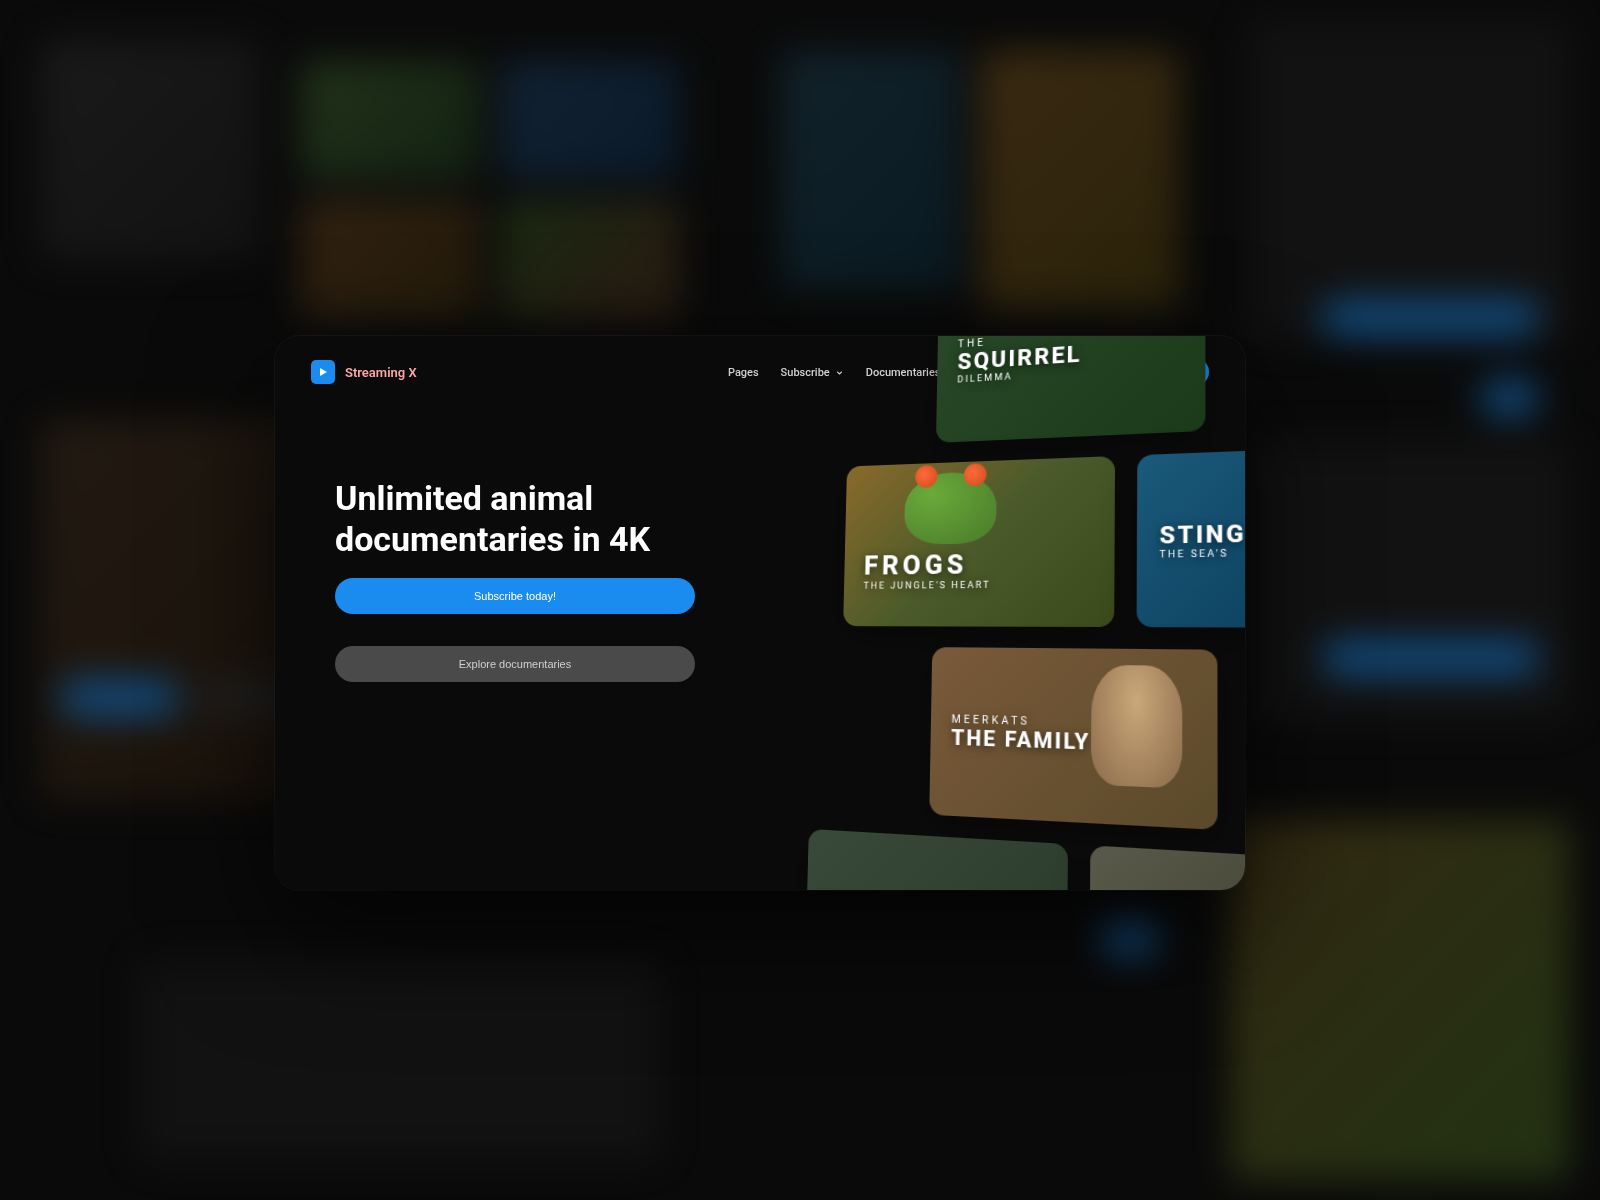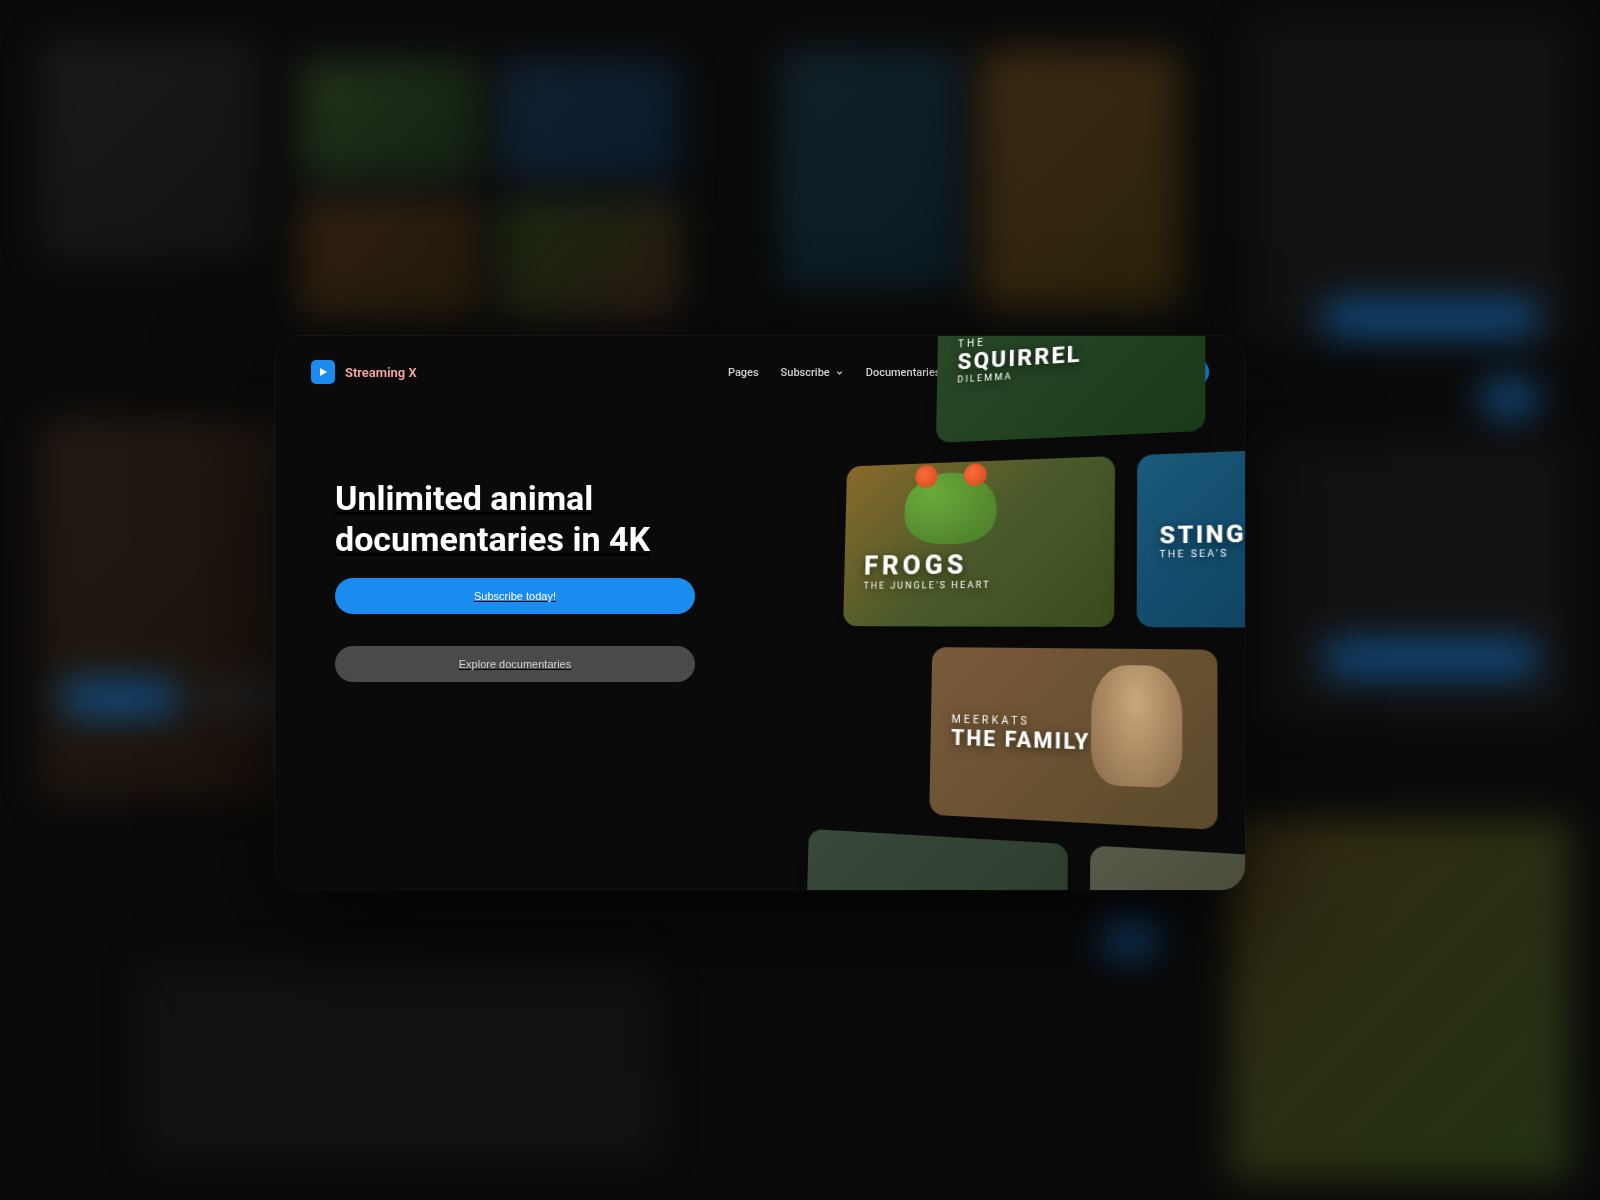--- a/index.html
+++ b/index.html
@@ -151,21 +151,20 @@
 
     .btn-subscribe {
       background: #1a8cf0;
       color: white;
     }
 
     
     .hero {
       padding: 70px 0 4px 60px;
       max-width: 420px;
-      text-decoration: underline;
     }
 
     .hero-title {
       color: white;
       font-size: 34px;
       font-weight: 700;
       line-height: 1.2;
       margin-bottom: 18px;
     }
 

